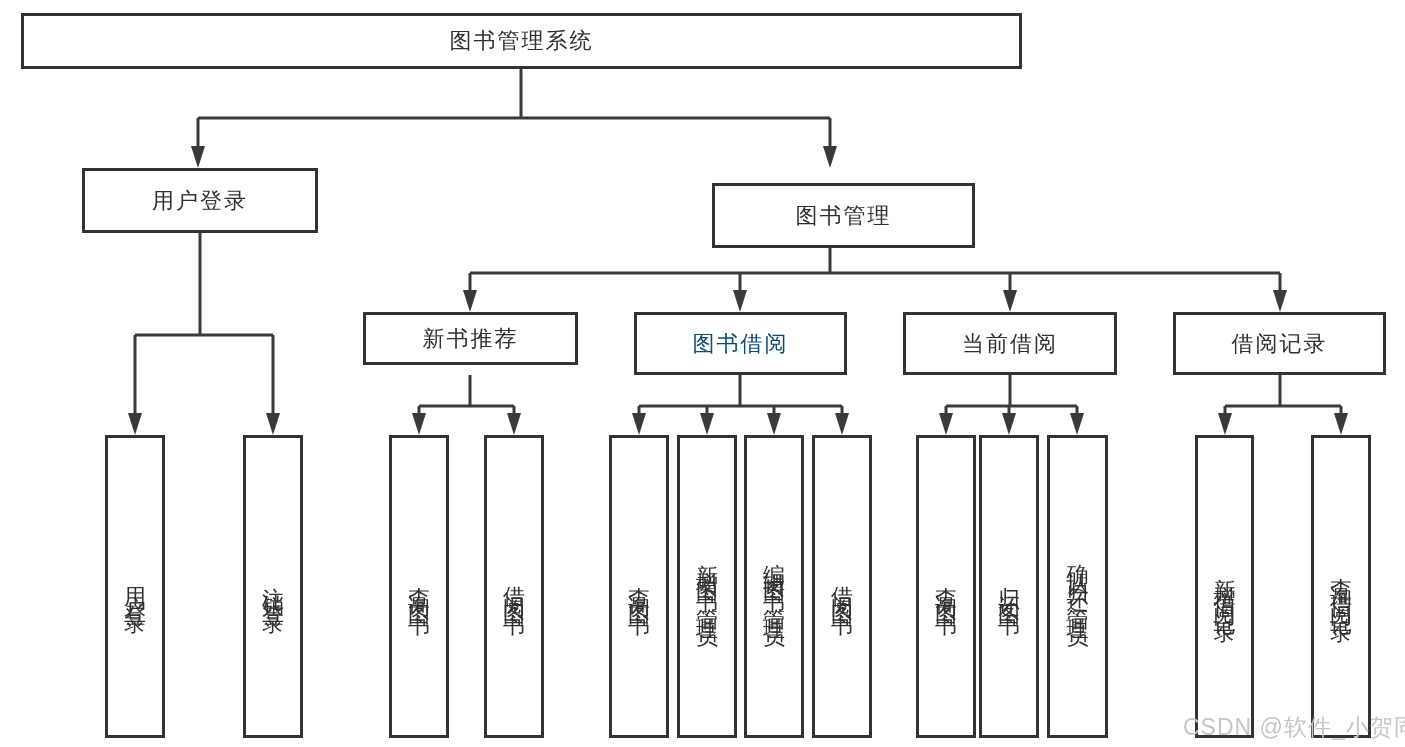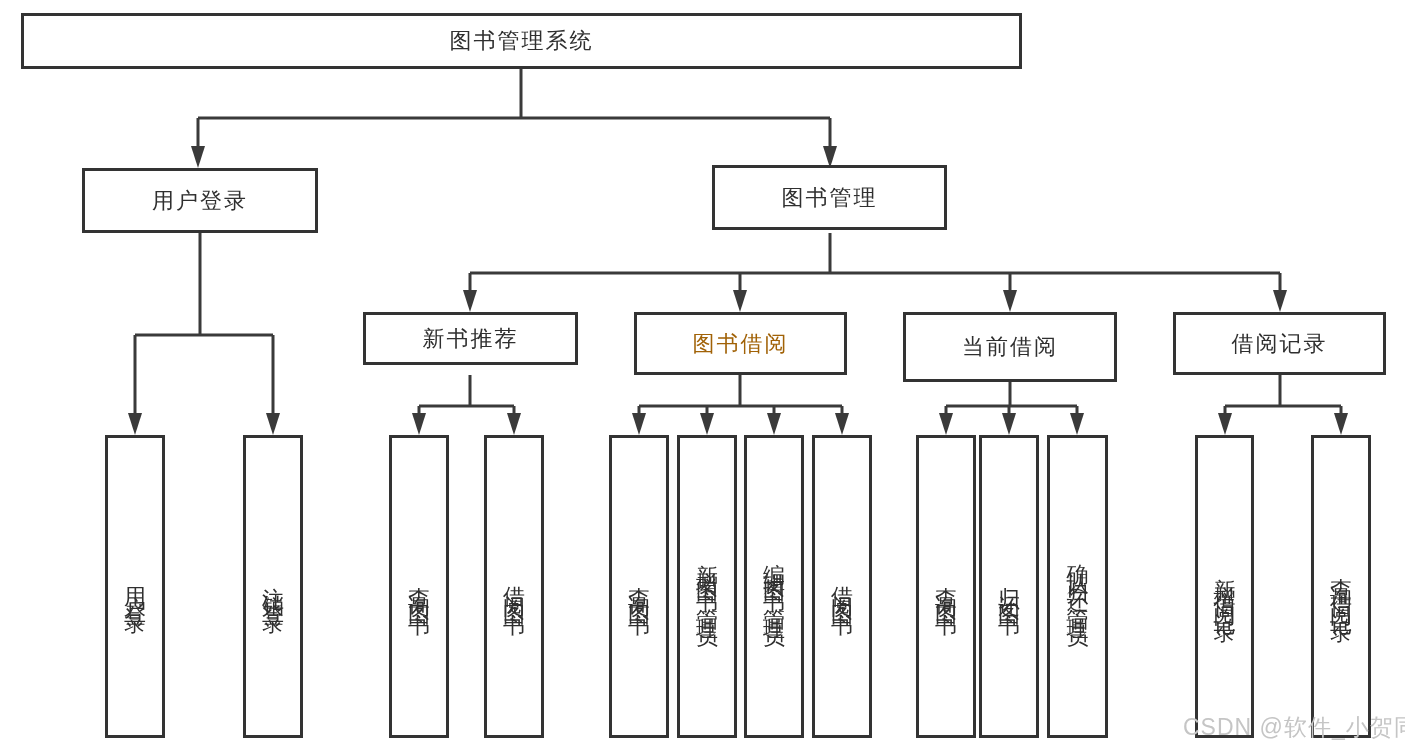--- a/index.html
+++ b/index.html
@@ -74,30 +74,30 @@
         <polygon points="1334,413 1348,413 1341,435" fill="#3a3a3a"></polygon>
       </g>
     </svg>
   <div id="nodes">
       <div class="node" style="left: 21px; top: 13px; width: 1001px; height: 56px; border-color: rgb(51, 51, 51);">
         <span class="label" style="color: rgb(47, 47, 47);">图书管理系统</span>
       </div>
       <div class="node" style="left: 82px; top: 168px; width: 236px; height: 65px; border-color: rgb(51, 51, 51);">
         <span class="label" style="color: rgb(47, 47, 47);">用户登录</span>
       </div>
-      <div class="node" style="left: 712px; top: 165px; width: 235px; height: 65px; border-color: rgb(51, 51, 51);">
+      <div class="node" style="left: 712px; top: 183px; width: 263px; height: 65px; border-color: rgb(51, 51, 51);">
         <span class="label" style="color: rgb(47, 47, 47);">图书管理</span>
       </div>
       <div class="node" style="left: 363px; top: 312px; width: 215px; height: 53px; border-color: rgb(51, 51, 51);">
         <span class="label" style="color: rgb(47, 47, 47);">新书推荐</span>
       </div>
       <div class="node" style="left: 634px; top: 312px; width: 213px; height: 63px; border-color: rgb(51, 51, 51);">
-        <span class="label" style="color: #a16207; text-align: right;">图书借阅</span>
+        <span class="label" style="color: #0c4a6e; text-align: right;">图书借阅</span>
       </div>
-      <div class="node" style="left: 903px; top: 312px; width: 214px; height: 70px; border-color: rgb(51, 51, 51);">
+      <div class="node" style="left: 903px; top: 312px; width: 214px; height: 63px; border-color: rgb(51, 51, 51);">
         <span class="label" style="color: rgb(47, 47, 47);">当前借阅</span>
       </div>
       <div class="node" style="left: 1173px; top: 312px; width: 213px; height: 63px; border-color: rgb(51, 51, 51);">
         <span class="label" style="color: rgb(47, 47, 47);">借阅记录</span>
       </div>
       <div class="node vertical" style="left: 105px; top: 435px; width: 60px; height: 303px; border-color: rgb(51, 51, 51);">
         <span class="label" style="color: rgb(47, 47, 47);">用户登录</span>
       </div>
       <div class="node vertical" style="left: 243px; top: 435px; width: 60px; height: 303px; border-color: rgb(51, 51, 51);">
         <span class="label" style="color: rgb(47, 47, 47);">注销登录</span>

